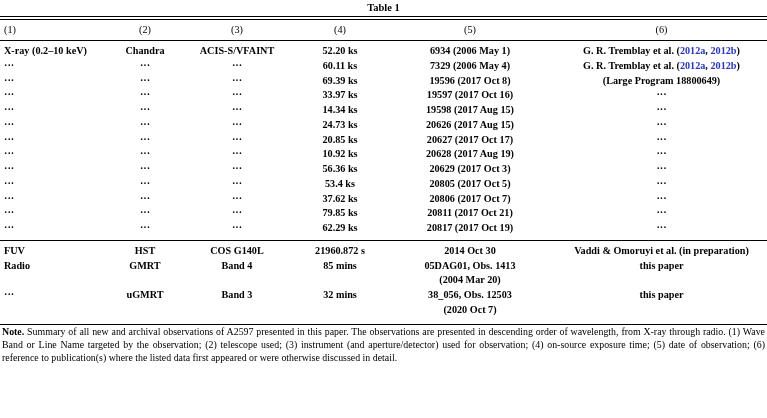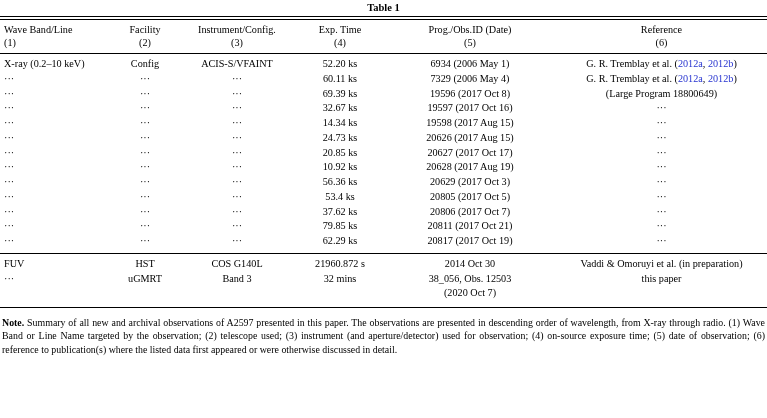--- a/index.html
+++ b/index.html
@@ -9,31 +9,31 @@
   }
   .title { text-align:center; font-weight:bold; font-size:10.5px; line-height:12px; padding-top:2px; }
   .subtitle { text-align:center; font-size:10.3px; line-height:12px; }
   .rule-double { margin-top:2px; height:2px; border-top:1px solid #000; border-bottom:1px solid #000; }
   .rule { border-top:1px solid #000; height:0; }
   .r-head { margin-top:4px; }
   .r-sec  { margin-top:4px; }
   .r-bot  { margin-top:6px; }
   table { border-collapse:collapse; table-layout:fixed; width:767px; }
   .hdr-table { margin-top:3px; }
-  .body-table { margin-top:3px; }
+  .body-table { margin-top:3px;font-weight:bold; }
   td {
     font-size:10.2px; line-height:14.75px; text-align:center;
     vertical-align:top; padding:0; overflow:hidden; white-space:nowrap;
   }
   .hdr-table td { line-height:13px; }
   td.c0 { text-align:left; padding-left:4px; }
   .italic { font-style:italic; }
   .link { color:var(--link-color,#2633d0); cursor:pointer; }
   .footnote {
-    margin-top:8px; font-size:9.9px; line-height:13.4px;
+    margin-top:0; font-size:9.9px; line-height:13.4px;
     text-align:justify; padding:0 2px;
   }
   .footnote .note-label { font-weight:bold; }
 </style>
 </head>
 <body>
 
 <div class="page">
 
   <div class="title">Table 1</div>
@@ -43,28 +43,20 @@
   <table class="hdr-table">
     <colgroup>
       <col style="width:112px">
         <col style="width:66px">
         <col style="width:118px">
       <col style="width:88px">
         <col style="width:172px">
         <col style="width:211px">
     </colgroup>
     <tbody>
-        <tr>
-      <td class="c0">Wave Band/Line</td>
-      <td>Facility</td>
-      <td>Instrument/Config.</td>
-      <td>Exp. Time</td>
-      <td>Prog./Obs.ID (Date)</td>
-      <td>Reference</td>
-    </tr>
     <tr>
       <td class="c0">(1)</td>
       <td>(2)</td>
       <td>(3)</td>
       <td>(4)</td>
       <td>(5)</td>
       <td>(6)</td>
     </tr>
   </tbody>
     </table>
@@ -76,21 +68,21 @@
       <col style="width:112px">
         <col style="width:66px">
         <col style="width:118px">
       <col style="width:88px">
         <col style="width:172px">
         <col style="width:211px">
     </colgroup>
     <tbody>
         <tr>
           <td class="c0">X-ray (0.2–10 keV)</td>
-          <td class="c1">Config</td>
+          <td class="c1">Chandra</td>
           <td class="c2">ACIS-S/VFAINT</td>
           <td class="c3">52.20 ks</td>
           <td class="c4">6934 (2006 May 1)</td>
           <td class="c5"><span>G. R. Tremblay et al. (</span><span class="link">2012a</span><span>, </span><span class="link">2012b</span><span>)</span></td>
         </tr>
         <tr>
           <td class="c0">···</td>
           <td class="c1">···</td>
           <td class="c2">···</td>
           <td class="c3">60.11 ks</td>
@@ -102,21 +94,21 @@
           <td class="c1">···</td>
           <td class="c2">···</td>
           <td class="c3">69.39 ks</td>
           <td class="c4">19596 (2017 Oct 8)</td>
           <td class="c5">(Large Program 18800649)</td>
         </tr>
         <tr>
           <td class="c0">···</td>
           <td class="c1">···</td>
           <td class="c2">···</td>
-          <td class="c3">32.67 ks</td>
+          <td class="c3">33.97 ks</td>
           <td class="c4">19597 (2017 Oct 16)</td>
           <td class="c5">···</td>
         </tr>
         <tr>
           <td class="c0">···</td>
           <td class="c1">···</td>
           <td class="c2">···</td>
           <td class="c3">14.34 ks</td>
           <td class="c4">19598 (2017 Aug 15)</td>
           <td class="c5">···</td>
@@ -202,20 +194,31 @@
     <tbody>
         <tr>
           <td class="c0">FUV</td>
           <td class="c1">HST</td>
           <td class="c2">COS G140L</td>
           <td class="c3">21960.872 s</td>
           <td class="c4">2014 Oct 30</td>
           <td class="c5">Vaddi &amp; Omoruyi et al. (in preparation)</td>
         </tr>
         <tr>
+          <td class="c0">Radio</td>
+          <td class="c1">GMRT</td>
+          <td class="c2">Band 4</td>
+          <td class="c3">85 mins</td>
+          <td class="c4">
+            <div>05DAG01, Obs. 1413</div>
+            <div>(2004 Mar 20)</div>
+          </td>
+          <td class="c5">this paper</td>
+        </tr>
+        <tr>
           <td class="c0">···</td>
           <td class="c1">uGMRT</td>
           <td class="c2">Band 3</td>
           <td class="c3">32 mins</td>
           <td class="c4">
             <div>38_056, Obs. 12503</div>
             <div>(2020 Oct 7)</div>
           </td>
           <td class="c5">this paper</td>
         </tr>

